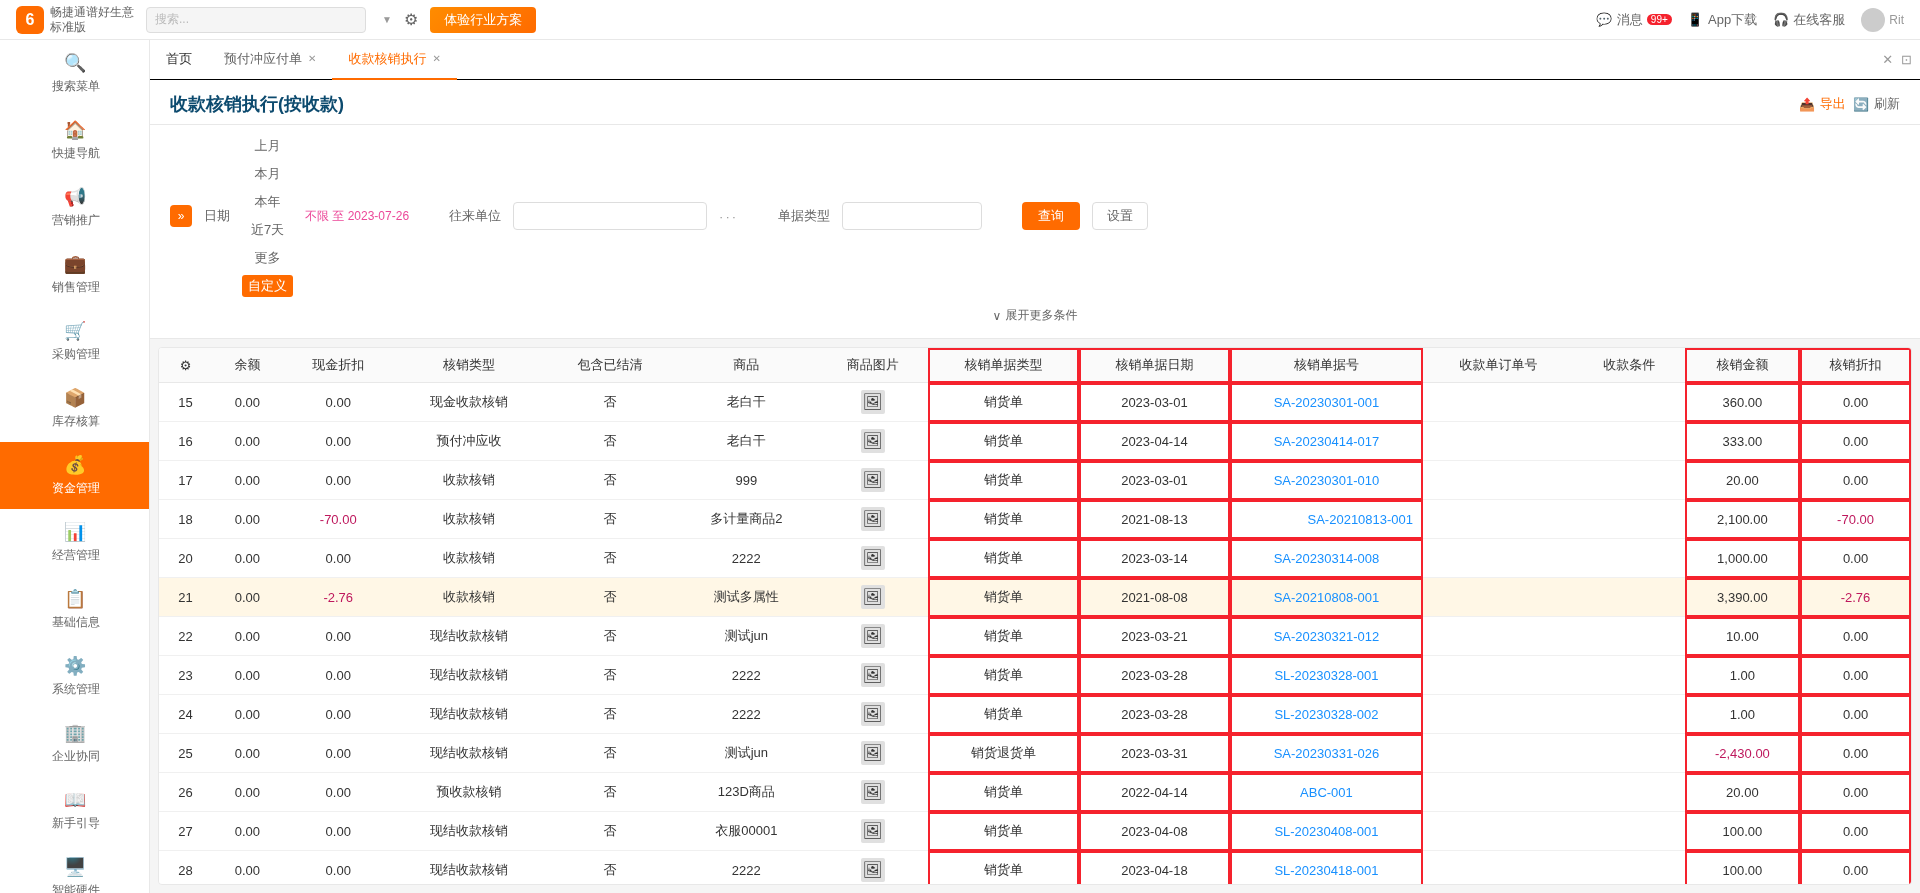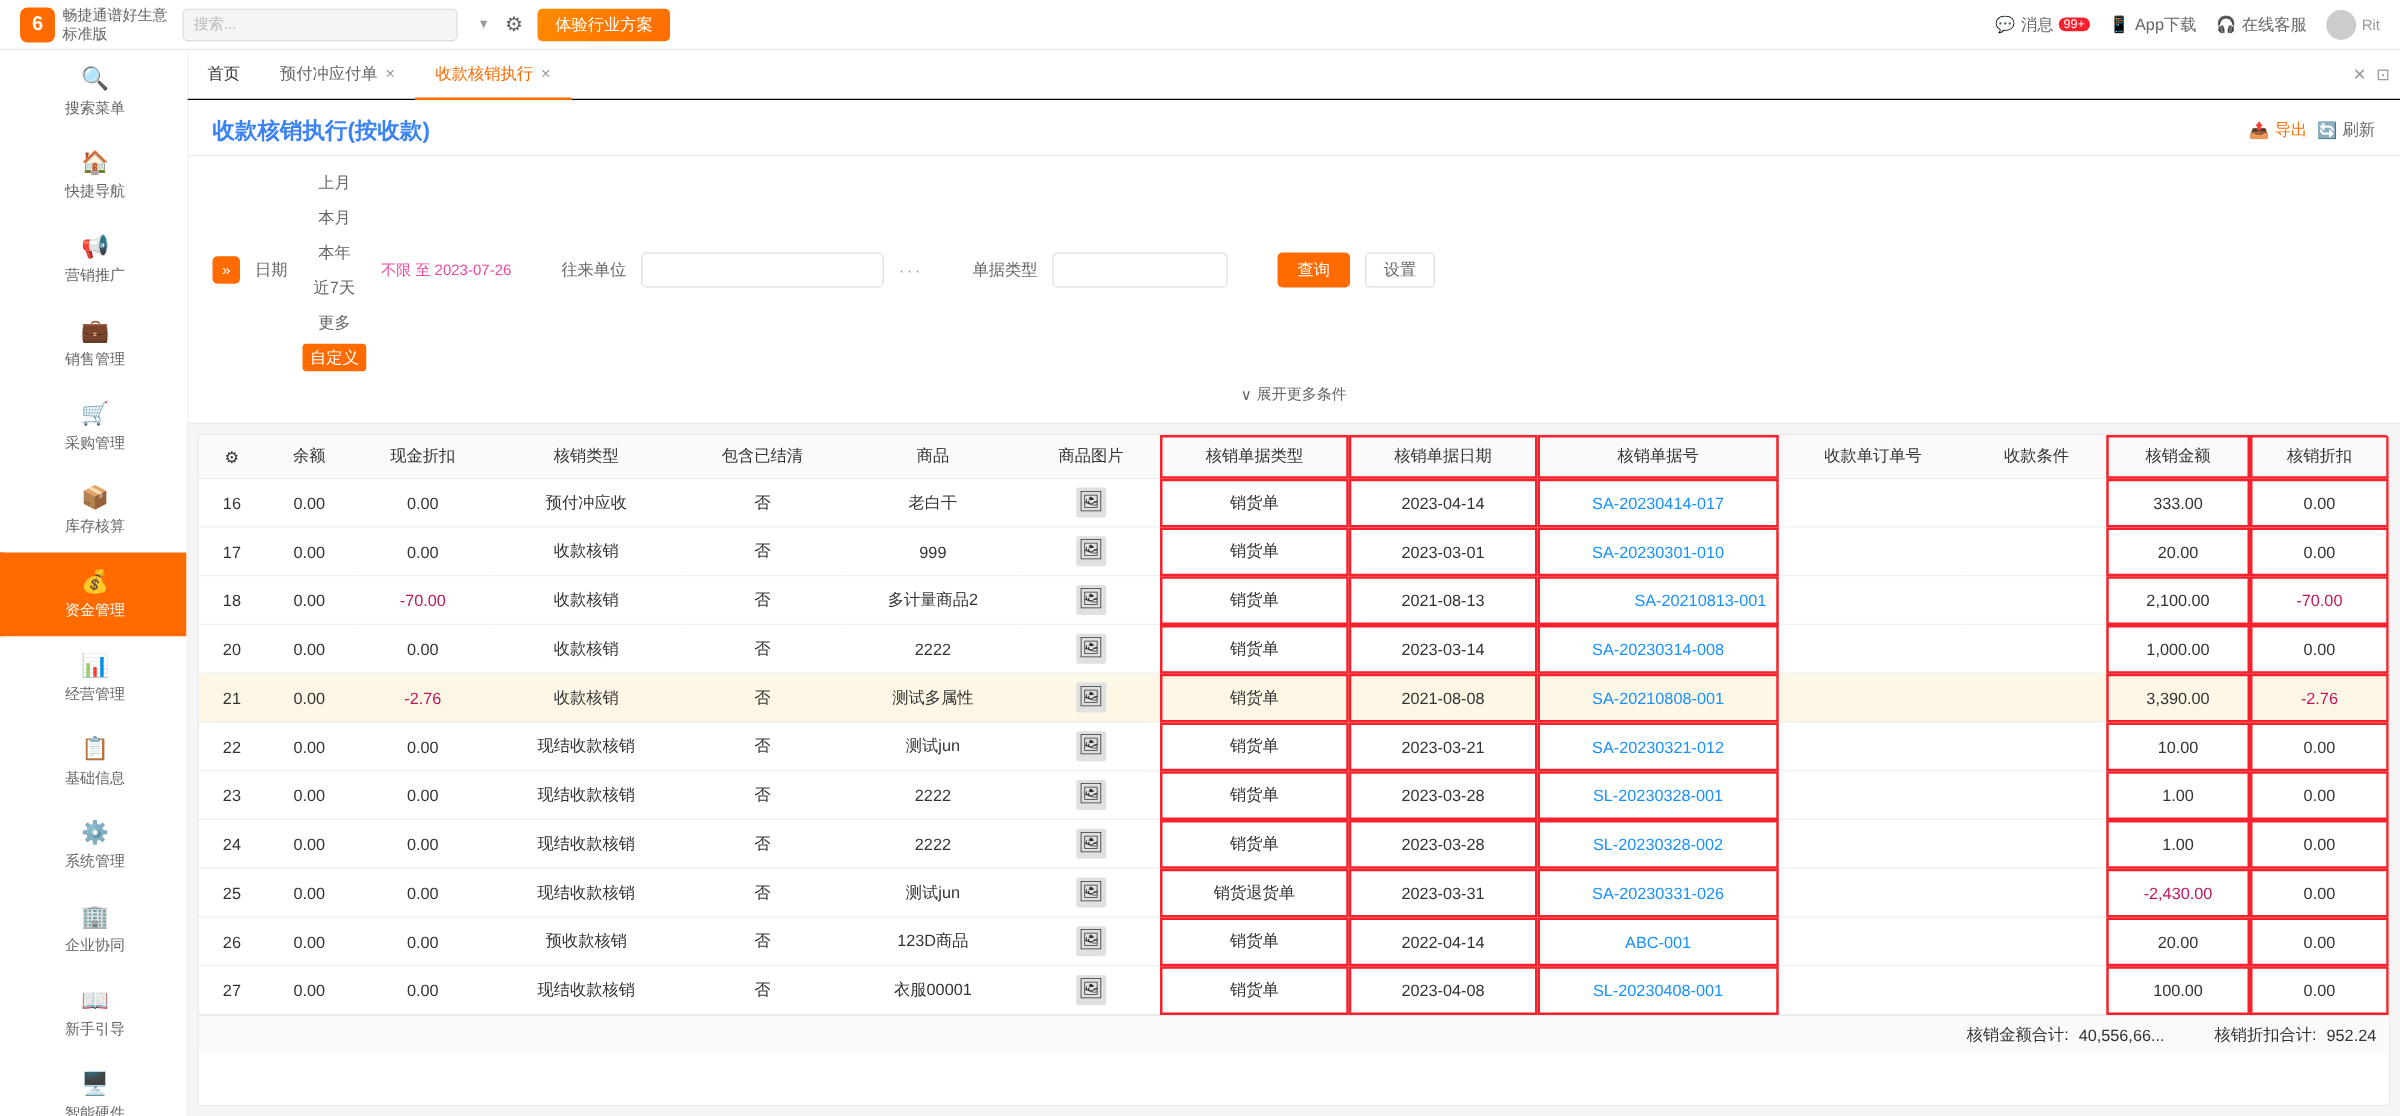--- a/index.html
+++ b/index.html
@@ -39,21 +39,21 @@
     .tab.active { color: #ff6b00; border-bottom-color: #ff6b00; background: #fff; }
     .tab .close-btn { font-size: 10px; color: #999; cursor: pointer; }
     .tab-spacer { flex: 1; }
     .tab-controls { display: flex; align-items: center; padding: 0 8px; gap: 8px; }
 
     
     .page-content { flex: 1; overflow: hidden; background: #f5f5f5; display: flex; flex-direction: column; }
 
     
     .page-header { background: #fff; padding: 12px 20px 8px; display: flex; align-items: center; justify-content: space-between; border-bottom: 1px solid #e8e8e8; }
-    .page-title { font-size: 18px; font-weight: 600; color: #3b82f6; }
+    .page-title { font-size: 18px; font-weight: 600; color: #0c4a6e; }
     .page-header-actions { display: flex; align-items: center; gap: 8px; }
     .export-btn { display: flex; align-items: center; gap: 4px; color: #ff6b00; font-size: 13px; cursor: pointer; }
     .refresh-btn { display: flex; align-items: center; gap: 4px; color: #666; font-size: 13px; cursor: pointer; }
 
     
     .filter-bar { background: #fff; padding: 10px 20px; border-bottom: 1px solid #e8e8e8; }
     .filter-row { display: flex; align-items: center; gap: 12px; flex-wrap: wrap; }
     .filter-arrow { background: #ff6b00; color: white; border: none; width: 22px; height: 22px; border-radius: 4px; cursor: pointer; font-size: 12px; display: flex; align-items: center; justify-content: center; }
     .filter-label { color: #666; font-size: 13px; }
     .filter-date-options { display: flex; align-items: center; gap: 6px; flex-direction: column; }
@@ -273,20 +273,38 @@
               <th style="outline:2px solid #f5222d;outline-offset:-2px;">核销单据类型</th>
               <th style="outline:2px solid #f5222d;outline-offset:-2px;">核销单据日期</th>
               <th style="outline:2px solid #f5222d;outline-offset:-2px;">核销单据号</th>
               <th>收款单订单号</th>
               <th>收款条件</th>
               <th style="outline:2px solid #f5222d;outline-offset:-2px;">核销金额</th>
               <th style="outline:2px solid #f5222d;outline-offset:-2px;">核销折扣</th>
             </tr>
           </thead>
           <tbody id="table-body">
+          <tr>
+      <td>15</td>
+      <td>0.00</td>
+      <td class="">0.00</td>
+      <td>现金收款核销</td>
+      <td>否</td>
+      <td>老白干</td>
+      <td>
+        <span style="display:inline-block;width:24px;height:24px;background:#e0e0e0;border-radius:2px;vertical-align:middle;font-size:16px;line-height:24px;">🖼</span>
+      </td>
+      <td style="outline:2px solid #f5222d;outline-offset:-2px;">销货单</td>
+      <td style="outline:2px solid #f5222d;outline-offset:-2px;">2023-03-01</td>
+      <td style="outline:2px solid #f5222d;outline-offset:-2px;"><a class="link-text">SA-20230301-001</a></td>
+      <td></td>
+      <td></td>
+      <td class="" style="outline:2px solid #f5222d;outline-offset:-2px;">360.00</td>
+      <td class="" style="outline:2px solid #f5222d;outline-offset:-2px;">0.00</td>
+    </tr>
               <tr>
       <td>16</td>
       <td>0.00</td>
       <td class="">0.00</td>
       <td>预付冲应收</td>
       <td>否</td>
       <td>老白干</td>
       <td>
         <span style="display:inline-block;width:24px;height:24px;background:#e0e0e0;border-radius:2px;vertical-align:middle;font-size:16px;line-height:24px;">🖼</span>
       </td>
@@ -466,20 +484,38 @@
       <td class="">0.00</td>
       <td>现结收款核销</td>
       <td>否</td>
       <td>衣服00001</td>
       <td>
         <span style="display:inline-block;width:24px;height:24px;background:#e0e0e0;border-radius:2px;vertical-align:middle;font-size:16px;line-height:24px;">🖼</span>
       </td>
       <td style="outline:2px solid #f5222d;outline-offset:-2px;">销货单</td>
       <td style="outline:2px solid #f5222d;outline-offset:-2px;">2023-04-08</td>
       <td style="outline:2px solid #f5222d;outline-offset:-2px;"><a class="link-text">SL-20230408-001</a></td>
+      <td></td>
+      <td></td>
+      <td class="" style="outline:2px solid #f5222d;outline-offset:-2px;">100.00</td>
+      <td class="" style="outline:2px solid #f5222d;outline-offset:-2px;">0.00</td>
+    </tr>
+              <tr>
+      <td>28</td>
+      <td>0.00</td>
+      <td class="">0.00</td>
+      <td>现结收款核销</td>
+      <td>否</td>
+      <td>2222</td>
+      <td>
+        <span style="display:inline-block;width:24px;height:24px;background:#e0e0e0;border-radius:2px;vertical-align:middle;font-size:16px;line-height:24px;">🖼</span>
+      </td>
+      <td style="outline:2px solid #f5222d;outline-offset:-2px;">销货单</td>
+      <td style="outline:2px solid #f5222d;outline-offset:-2px;">2023-04-18</td>
+      <td style="outline:2px solid #f5222d;outline-offset:-2px;"><a class="link-text">SL-20230418-001</a></td>
       <td></td>
       <td></td>
       <td class="" style="outline:2px solid #f5222d;outline-offset:-2px;">100.00</td>
       <td class="" style="outline:2px solid #f5222d;outline-offset:-2px;">0.00</td>
     </tr>
             </tbody>
         </table>
         <div class="table-footer">
           <div class="table-footer-item">
             <span>核销金额合计:</span>

